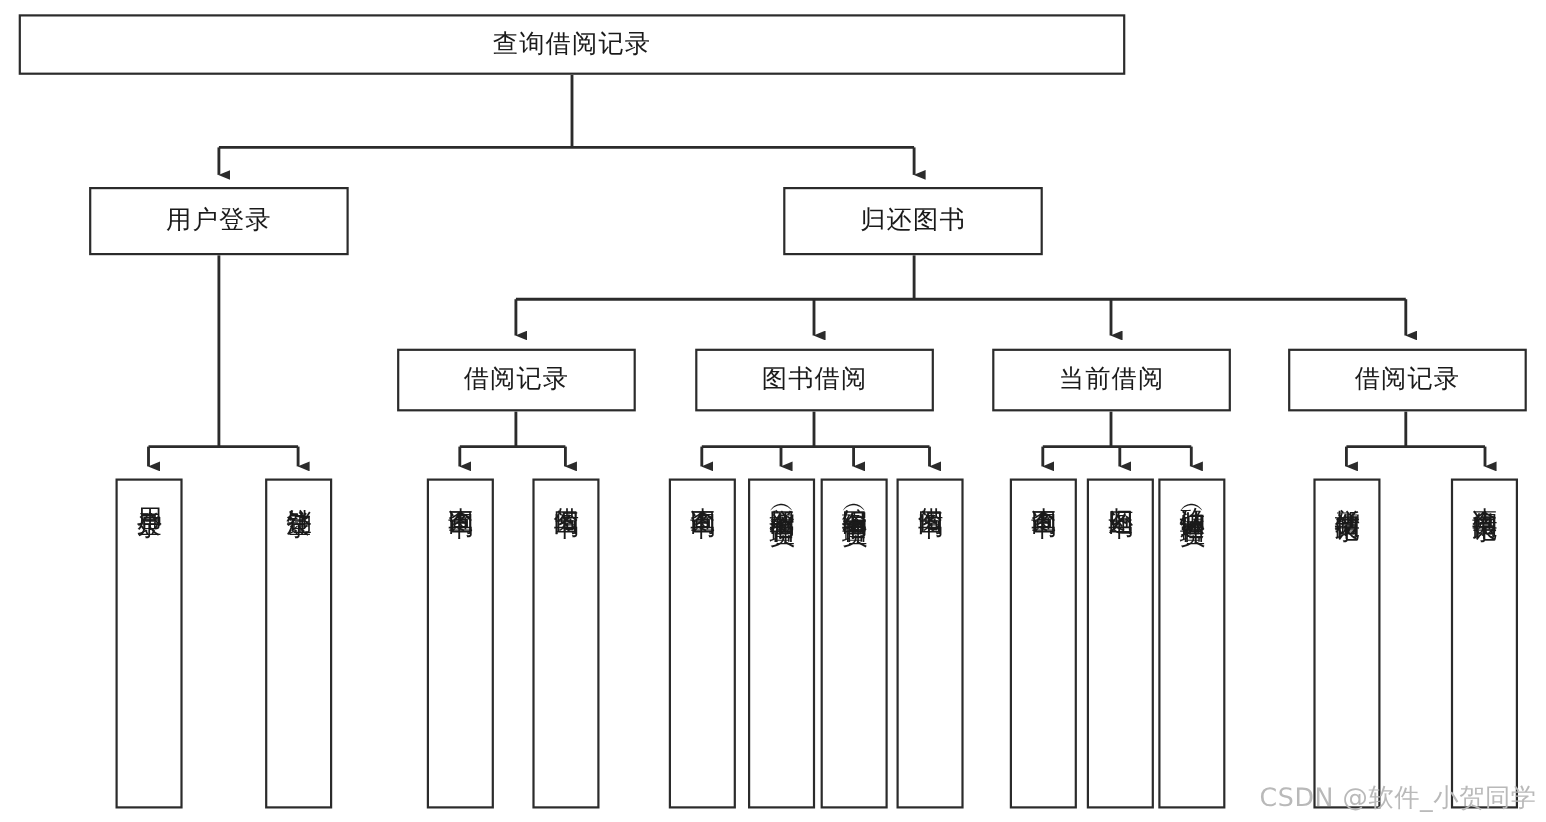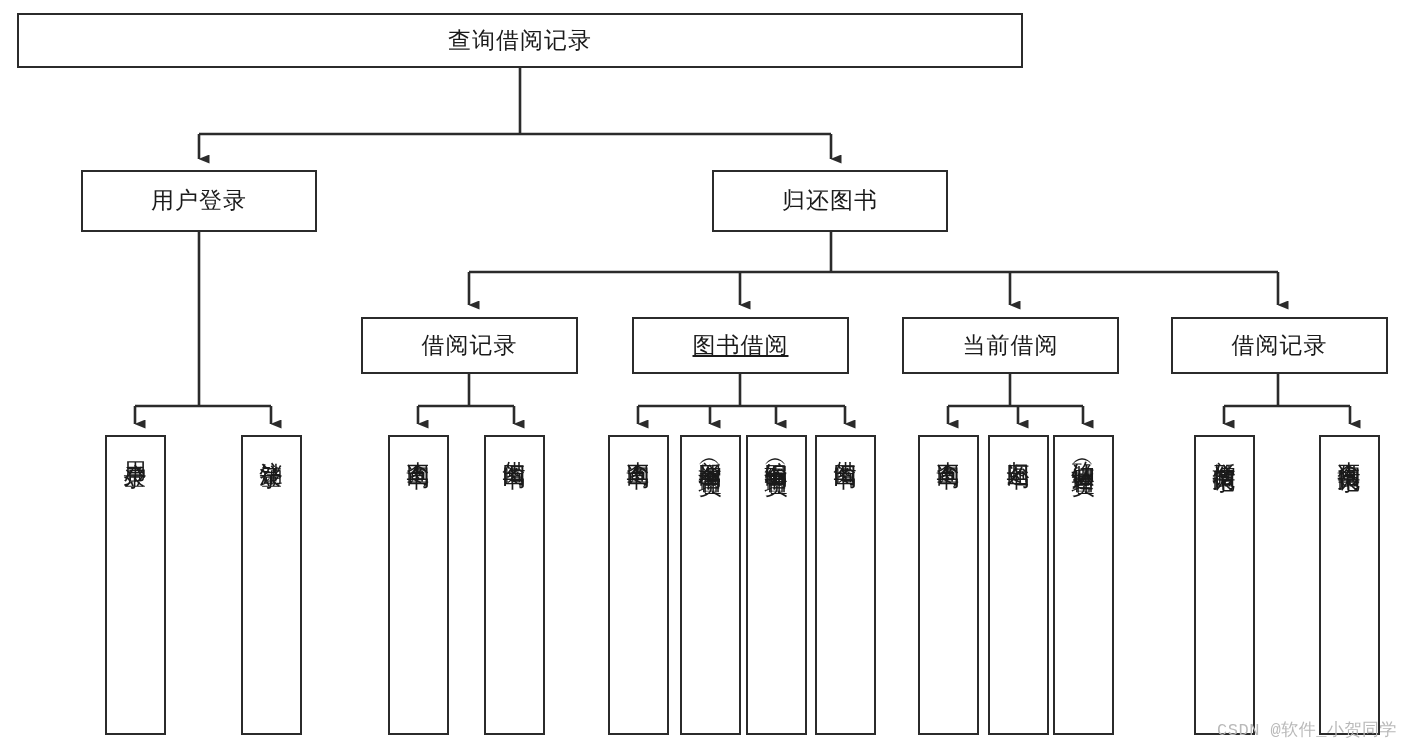--- a/index.html
+++ b/index.html
@@ -56,25 +56,24 @@
     font-size: 23px;
     line-height: 1.22;
     letter-spacing: 2px;
     white-space: nowrap;
     color: #1a1a1a;
   }
   .watermark {
     position: absolute;
     right: 8px;
     bottom: 6px;
-    font-size: 17px;
+    font-size: 23px;
     color: #b9b9b9;
     white-space: nowrap;
     letter-spacing: 0.5px;
-    font-family: Liberation Mono, monospace;
   }
 </style>
 </head>
 <body>
 
 <div id="canvas">
 
   <svg class="connectors" viewBox="0 0 1405 747">
     <defs>
       <marker id="arrow" markerWidth="9" markerHeight="11" refX="4.5" refY="10.5" orient="auto" markerUnits="userSpaceOnUse">
@@ -134,21 +133,21 @@
   </div>
 
   <div class="node node-h" style="left:712px; top:170px; width:236px; height:62px;">
     <span>归还图书</span>
   </div>
 
   <div class="node node-h" style="left:361px; top:317px; width:217px; height:57px;">
     <span>借阅记录</span>
   </div>
 
-  <div class="node node-h" style="left:632px; top:317px; width:217px; height:57px;text-decoration:underline;">
+  <div class="node node-h" style="left:632px; top:317px; width:217px; height:57px;">
     <span>图书借阅</span>
   </div>
 
   <div class="node node-h" style="left:902px; top:317px; width:217px; height:57px;">
     <span>当前借阅</span>
   </div>
 
   <div class="node node-h" style="left:1171px; top:317px; width:217px; height:57px;">
     <span>借阅记录</span>
   </div>

